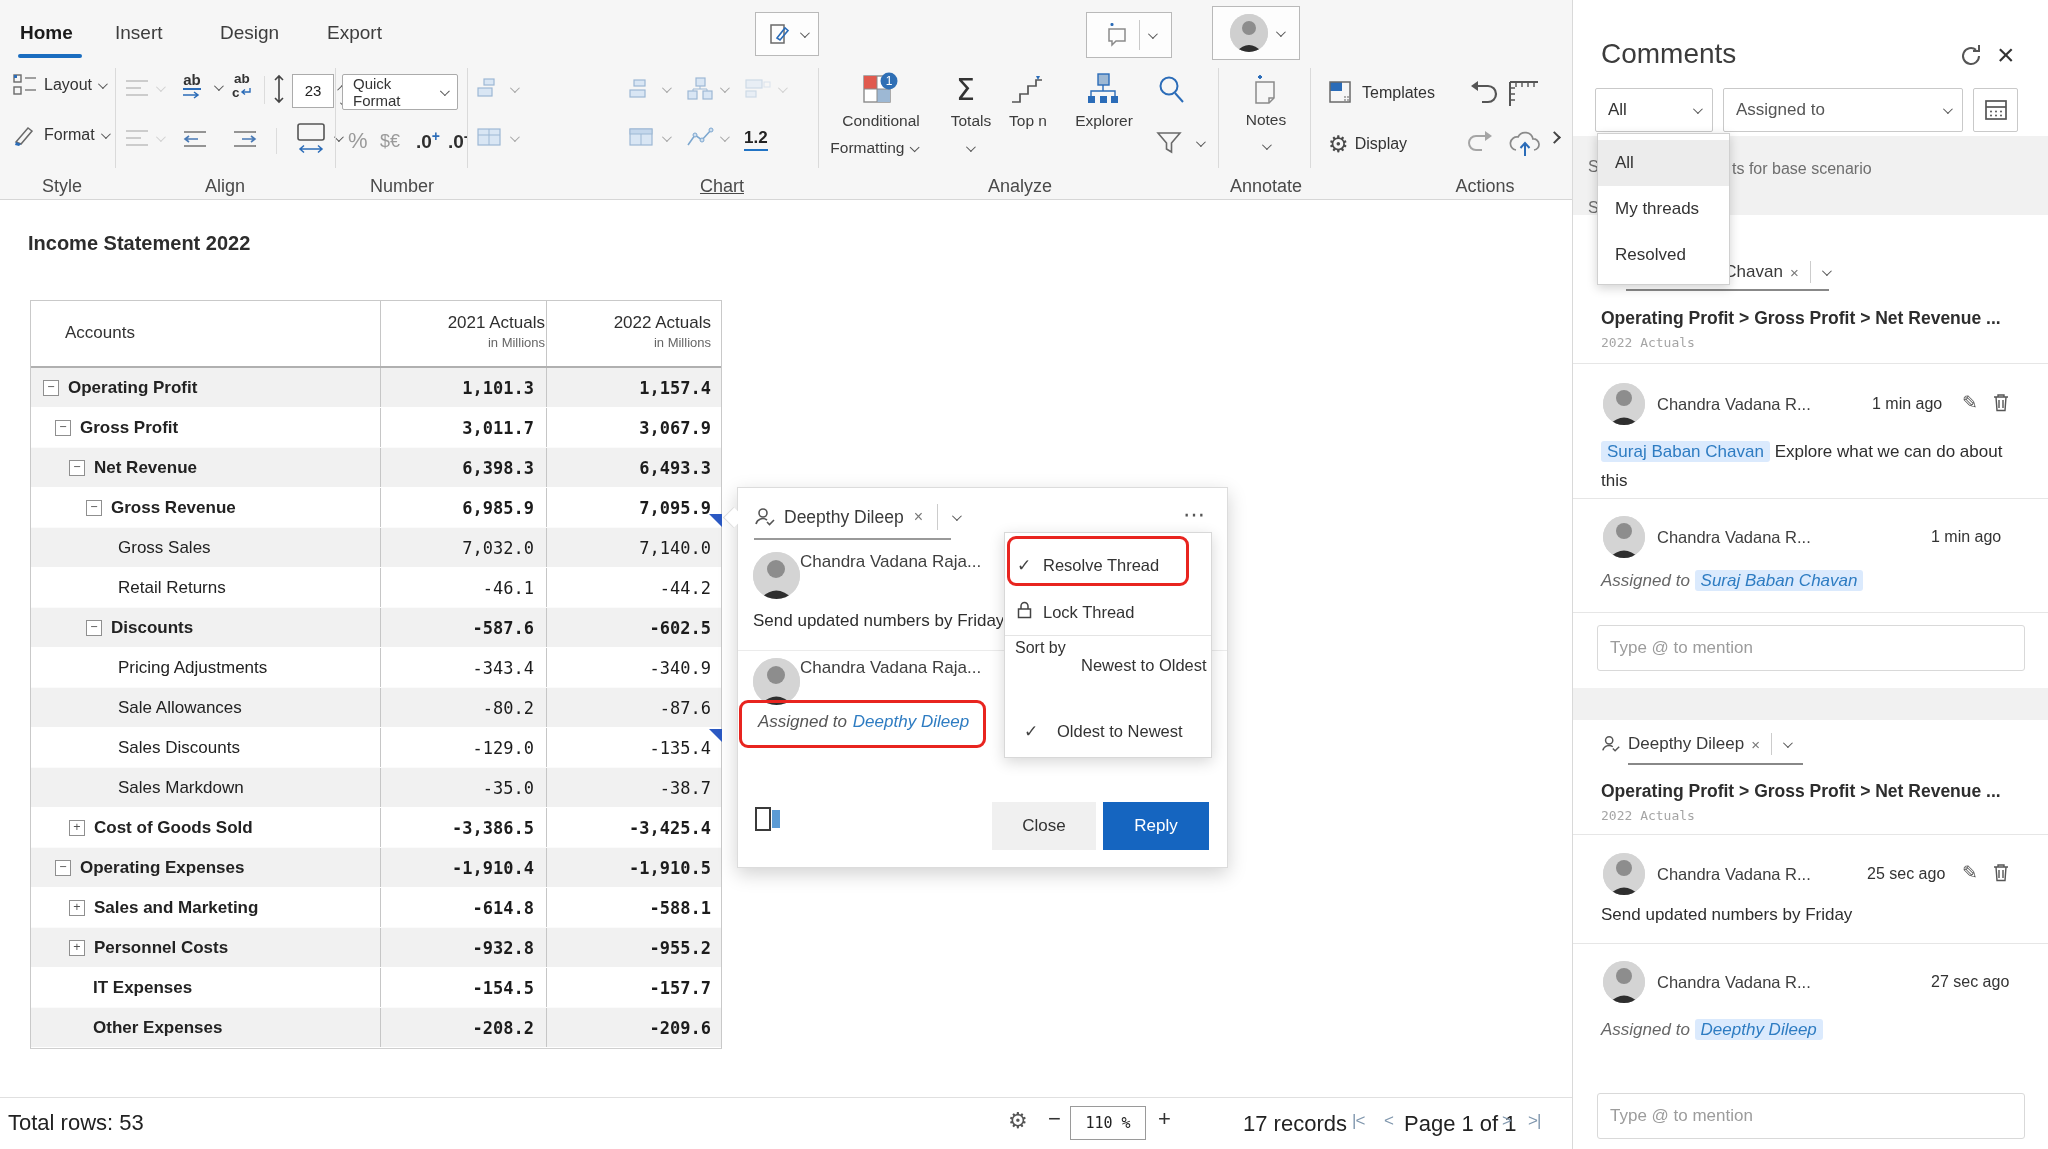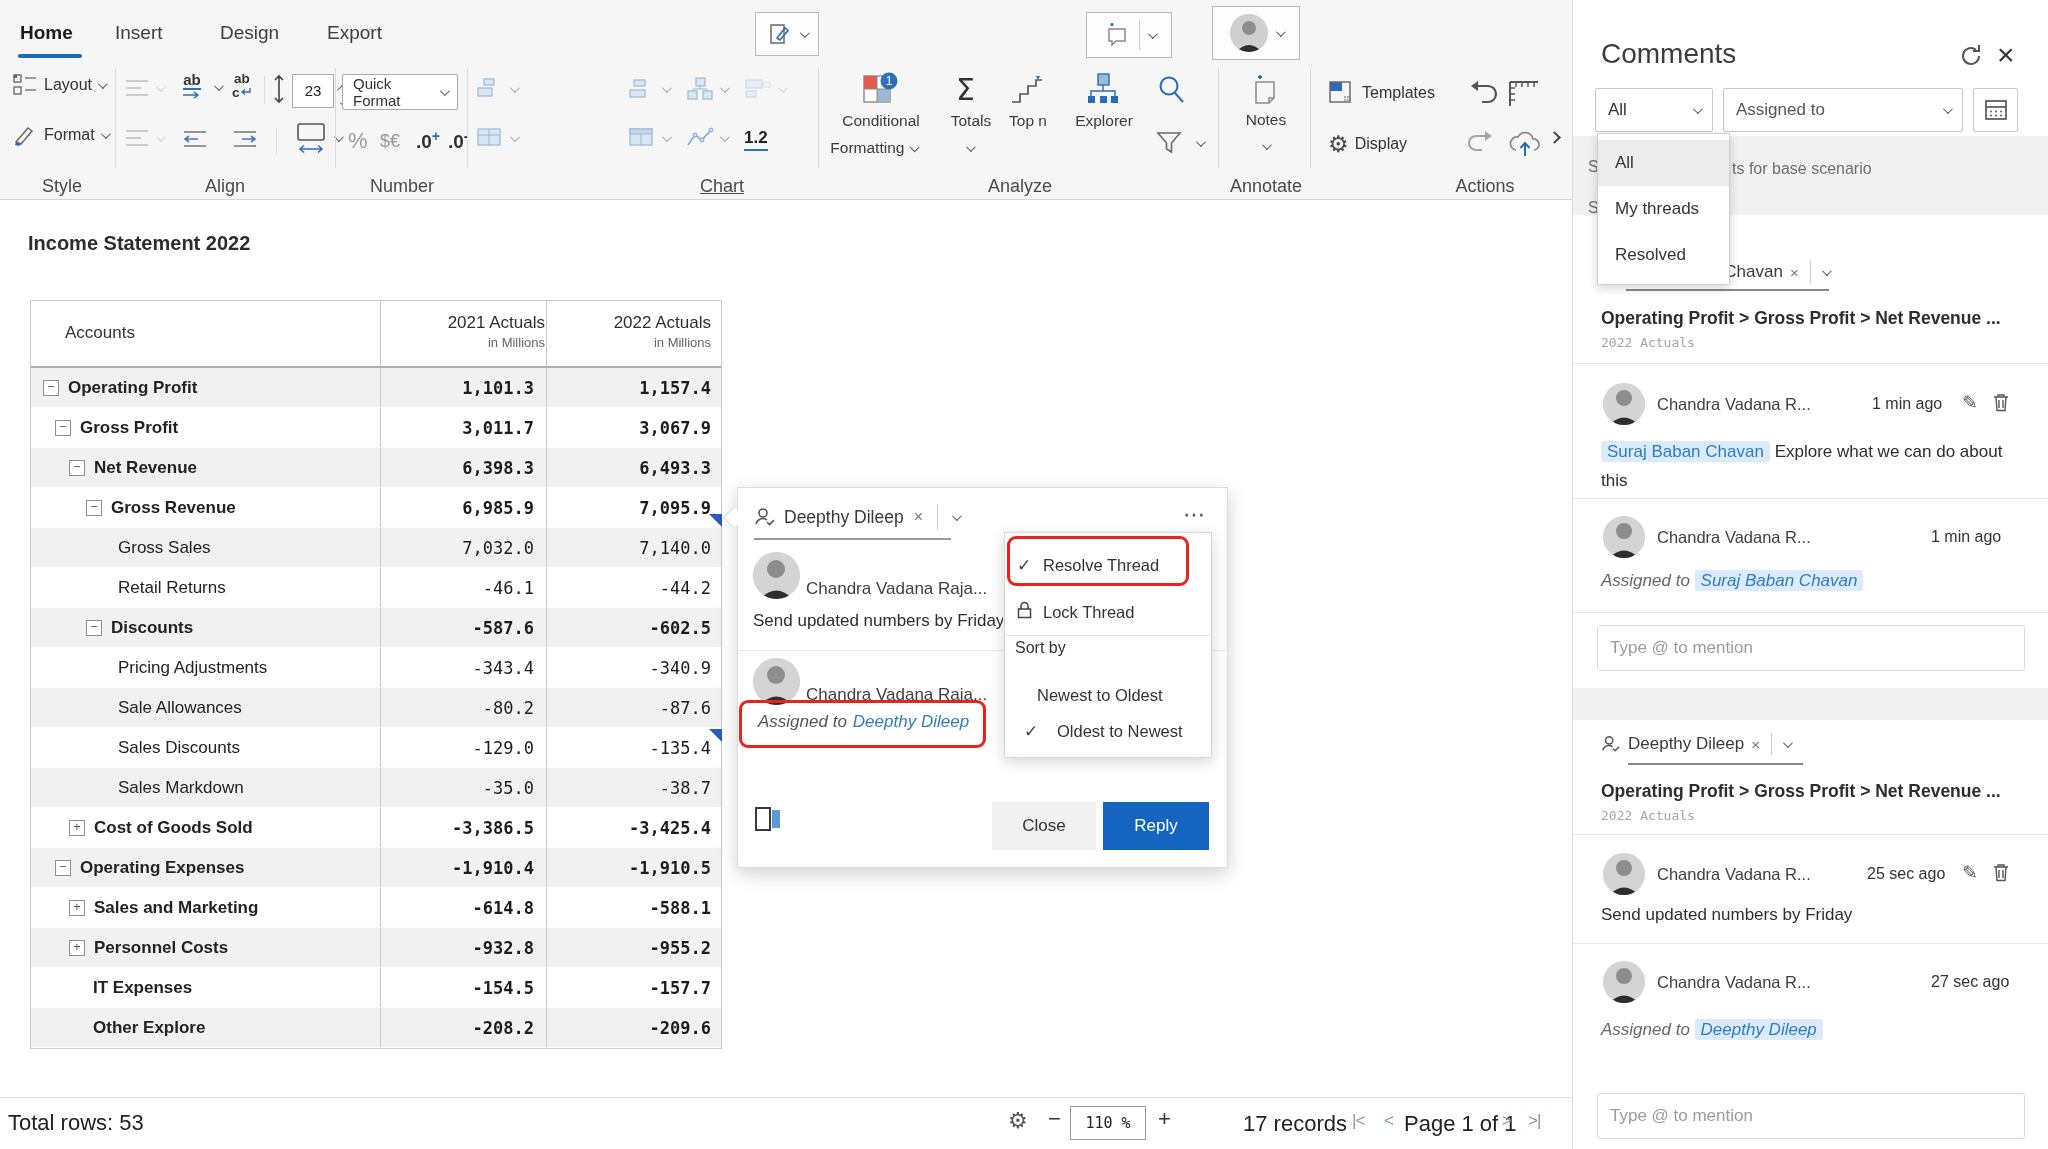--- a/index.html
+++ b/index.html
@@ -55,21 +55,21 @@
 
   
   .popup { position:absolute; left:737px; top:487px; width:491px; height:381px; background:#fff; border:1px solid #dcdcdc; box-shadow:0 6px 18px rgba(0,0,0,.18); z-index:50; }
   .popup-arrow { position:absolute; left:726px; top:510px; width:15px; height:15px; background:#fff; border-left:1px solid #dcdcdc; border-bottom:1px solid #dcdcdc; transform:rotate(45deg); z-index:51; }
   .ptag { position:absolute; left:16px; top:16px; display:flex; align-items:center; gap:8px; font-size:17.5px; color:#3a3a3a; }
   .ptag .x { color:#777; font-size:16px; margin-left:2px; cursor:pointer; }
   .ptag .vd { width:1px; height:26px; background:#ccc; margin:0 6px; }
   .tag-underline { position:absolute; left:16px; top:50px; width:197px; height:2px; background:#999; }
   .pdots { position:absolute; right:20px; top:14px; font-size:22px; color:#555; letter-spacing:2px; cursor:pointer; }
   .avatar { border-radius:50%; background:#d8d8d8; overflow:hidden; flex:none; }
-  .pc-row { position:absolute; display:flex; align-items:flex-end; gap:6px; }
+  .pc-row { position:absolute; display:flex; align-items:flex-start; gap:0; }
   .pc-name { font-size:17px; color:#3f3f3f; }
   .pc-body { position:absolute; font-size:17px; color:#2e2e2e; white-space:nowrap; overflow:hidden; }
   .pdivider { position:absolute; left:0; width:100%; height:1px; background:#ebebeb; }
   .redbox { position:absolute; border:3px solid #e8241f; border-radius:9px; z-index:70; pointer-events:none; }
   .assigned-line { font-style:italic; font-size:17px; color:#555; }
   .assigned-line .who { color:#2e7cc2; margin-left:6px; }
   .pbtn { position:absolute; height:48px; display:flex; align-items:center; justify-content:center; font-size:17px; cursor:pointer; }
   .pbtn.close { left:254px; top:314px; width:104px; background:#f0f0f0; color:#333; }
   .pbtn.reply { left:365px; top:314px; width:106px; background:#1565c0; color:#fff; }
 
@@ -538,21 +538,21 @@
       </div>
       <div class="trow">
         <div class="tc name" style="padding-left: 62px;">
           <span class="b">IT Expenses</span>
         </div>
         <div class="tc val b">-154.5</div>
         <div class="tc val val2 b">-157.7</div>
       </div>
       <div class="trow shade">
         <div class="tc name" style="padding-left: 62px;">
-          <span class="b">Other Explore</span>
+          <span class="b">Other Expenses</span>
         </div>
         <div class="tc val b">-208.2</div>
         <div class="tc val val2 b">-209.6</div>
       </div>
     </div>
 </div>
 
 <div class="marker" style="left:709px; top:514px;"></div>
 <div class="marker" style="left:709px; top:729px;"></div>
 
@@ -630,21 +630,21 @@
   </div>
   <div class="cm-item" style="top:58px; height:42px;">
     <span class="cm-check"><svg width="15" height="18" viewBox="0 0 15 18" style="display:inline-block">
           <rect x="1.5" y="8" width="12" height="8.5" fill="none" stroke="#444" stroke-width="1.5"></rect>
           <path d="M4 8 v-3 a3.5 3.5 0 0 1 7 0 v3" fill="none" stroke="#444" stroke-width="1.5"></path>
         </svg></span>
     <span>Lock Thread</span>
   </div>
   <div class="cm-sep"></div>
   <div class="cm-sort">Sort by</div>
-  <div class="cm-item" style="top:142px; height:40px; padding-left:32px;">
+  <div class="cm-item" style="top:112px; height:40px; padding-left:76px;">
     <span>Newest to Oldest</span>
   </div>
   <div class="cm-item" style="top:178px; height:40px;">
     <span class="cm-check" style="width:52px;">✓</span>
     <span>Oldest to Newest</span>
   </div>
 </div>
 
 <div class="redbox" style="left:1007px; top:536px; width:182px; height:50px;"></div>
 <div class="redbox" style="left:739px; top:700px; width:247px; height:48px;"></div>

